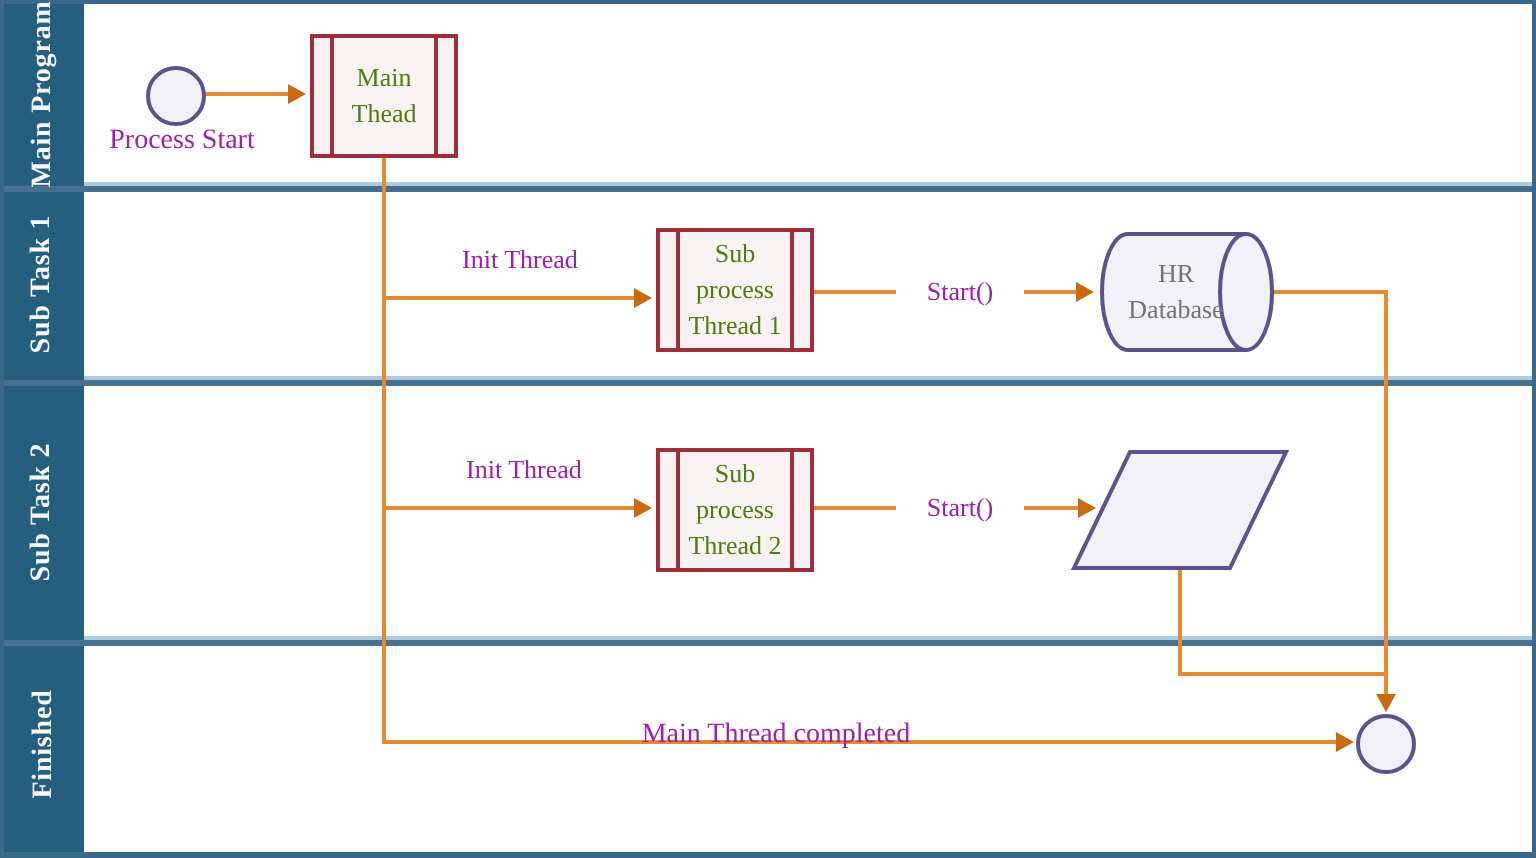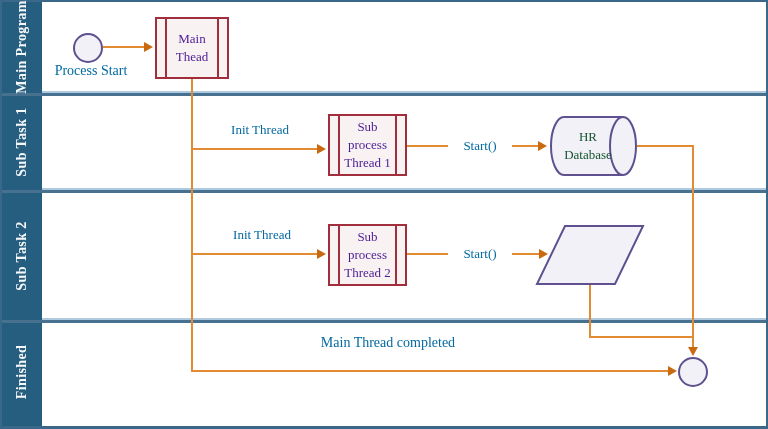--- a/index.html
+++ b/index.html
@@ -13,38 +13,38 @@
   .frame{position:absolute; inset:0; border:2px solid #3A688B; border-bottom-width:3px; box-sizing:border-box; z-index:0;}
   .header-col{left:2px; top:2px; width:40px; height:424px; background:#265E7F; z-index:1;}
   .div-light{height:2px; background:#AFC9DE; z-index:1;}
   .div-dark{height:3px; background:#48708F; z-index:1;}
   .lane-label-wrap{left:2px; width:40px; display:flex; align-items:center; justify-content:center; z-index:2;}
   .lane-label{transform:rotate(-90deg); white-space:nowrap; color:#F5F8FA; font-size:14px; font-weight:bold; letter-spacing:0.4px;}
   
   .line{background:#E28B33; z-index:2;}
   .arrow-r{width:0;height:0;border-top:5px solid transparent;border-bottom:5px solid transparent;border-left:9px solid #C96A10; z-index:3;}
   .arrow-d{width:0;height:0;border-left:5px solid transparent;border-right:5px solid transparent;border-top:9px solid #C96A10; z-index:3;}
-  .edge-label{color:#0369a1; font-size:13px; text-align:center; z-index:4; line-height:16px;}
+  .edge-label{color:#a21caf; font-size:13px; text-align:center; z-index:4; line-height:16px;}
   .edge-label.big{font-size:14px;}
   .edge-label.onwire{background:#ffffff; padding:0 2px;}
   
   .thread-box{
     border:2px solid #A02E3C; background:#F9F2F2; box-sizing:border-box;
     display:flex; align-items:center; justify-content:center; z-index:3;
   }
   .thread-box::before,.thread-box::after{
     content:""; position:absolute; top:0; bottom:0; width:0; border-left:2px solid #A02E3C;
   }
   .thread-box::before{left:8px;}
   .thread-box::after{right:8px;}
-  .thread-text{color:#4c1d95; font-size:13px; line-height:18px; text-align:center; white-space:pre-line;}
+  .thread-text{color:#4d7c0f; font-size:13px; line-height:18px; text-align:center; white-space:pre-line;}
   .circle-node{
     border:2px solid #5F5090; background:#F2F1F7; border-radius:50%; box-sizing:border-box; z-index:3;
   }
-  .data-text{color:#14532d; font-size:13px; line-height:18px; text-align:center; white-space:pre-line;}
+  .data-text{color:#737373; font-size:13px; line-height:18px; text-align:center; white-space:pre-line;}
   .overlay-center{display:flex; align-items:center; justify-content:center; z-index:4;}
   .shape-svg{z-index:3;}
 </style>
 </head>
 <body>
 
 <div class="canvas">
 
   <div class="frame"></div>
 
@@ -93,21 +93,21 @@
   <div class="abs line" style="left:407px; top:253px; width:133px; height:2px;"></div>
   <div class="abs arrow-r" style="left:539px; top:249px;"></div>
 
   <div class="abs line" style="left:589px; top:284px; width:2px;   height:54px;"></div>
   <div class="abs line" style="left:589px; top:336px; width:105px; height:2px;"></div>
 
   <div class="abs edge-label" style="left:215px; top:122px; width:90px;">Init Thread</div>
   <div class="abs edge-label onwire" style="left:448px; top:138px; width:60px;">Start()</div>
   <div class="abs edge-label" style="left:217px; top:227px; width:90px;">Init Thread</div>
   <div class="abs edge-label onwire" style="left:448px; top:246px; width:60px;">Start()</div>
-  <div class="abs edge-label big" style="left:283px; top:335px; width:210px;text-align:center;">Main Thread completed</div>
+  <div class="abs edge-label big" style="left:283px; top:360px; width:210px;text-align:center;">Main Thread completed</div>
 
   <div class="abs circle-node" style="left:73px; top:33px; width:30px; height:30px;"></div>
   <div class="abs edge-label big" style="left:33px; top:63px; width:116px;">Process Start</div>
 
   <div class="abs thread-box" style="left:155px; top:17px; width:74px; height:62px;">
     <span class="thread-text">Main
 Thead</span>
   </div>
 
   <div class="abs thread-box" style="left:328px; top:114px; width:79px; height:62px;">

